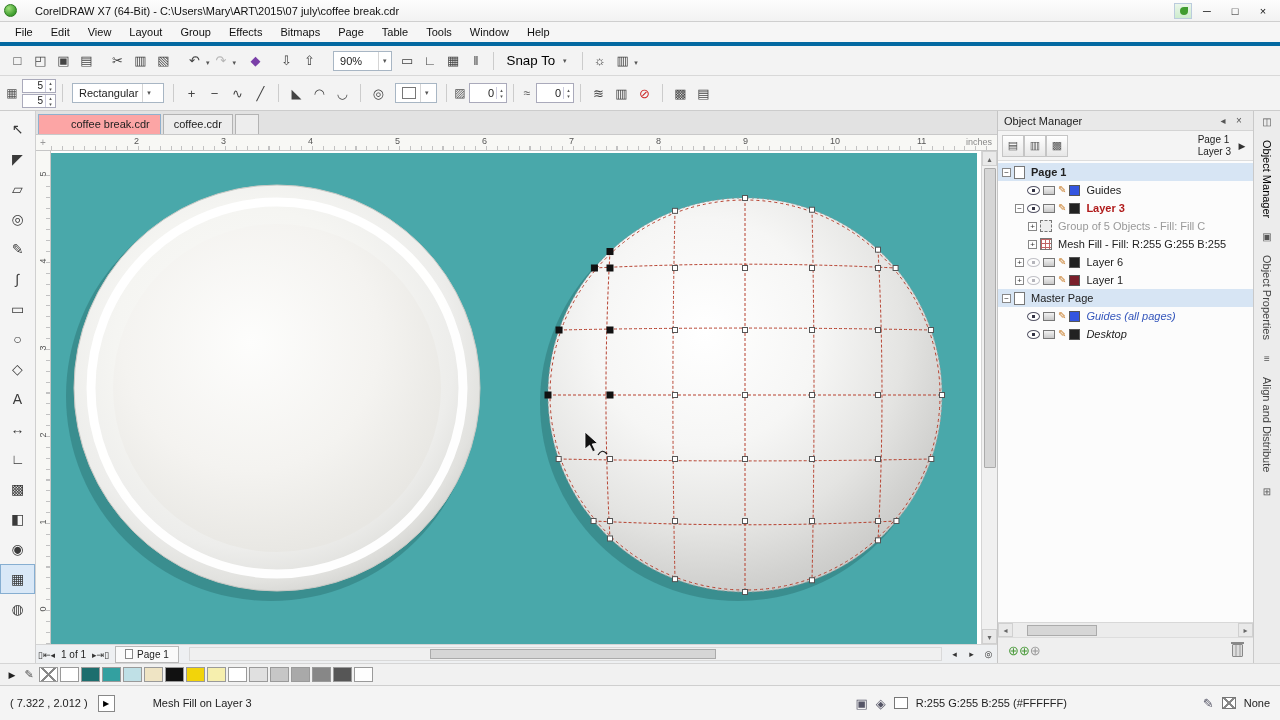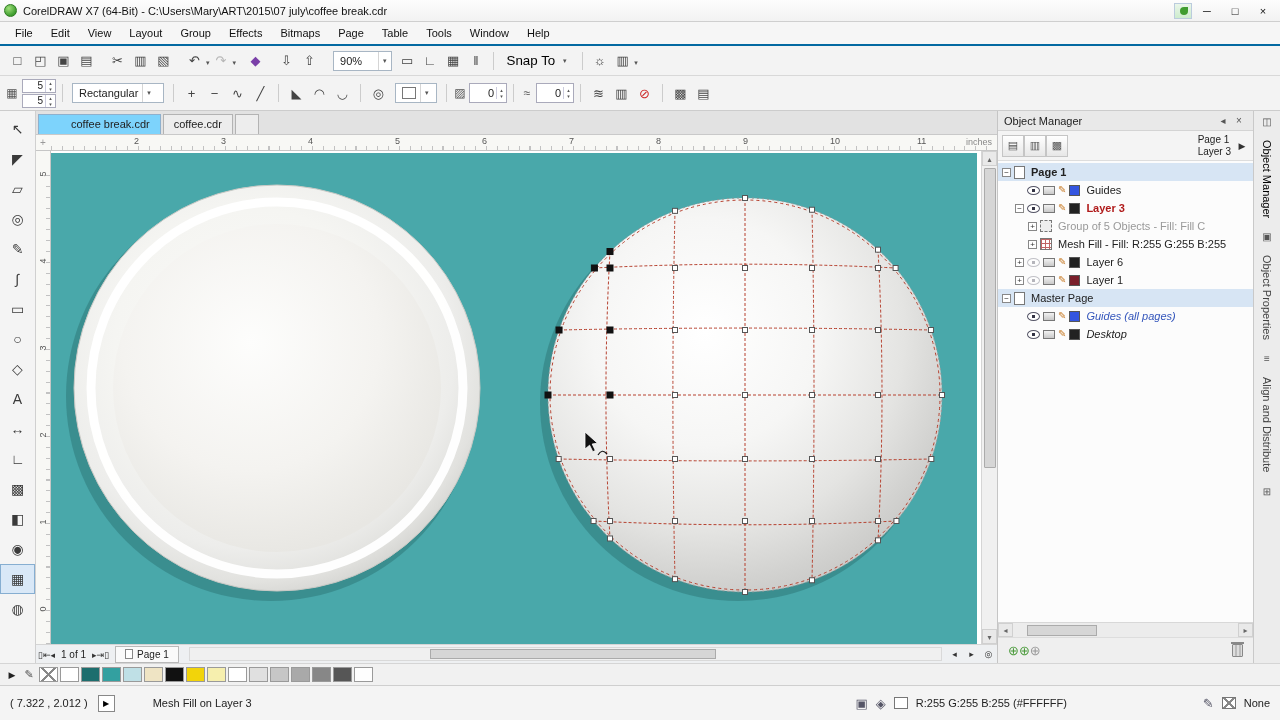--- a/index.html
+++ b/index.html
@@ -1,34 +1,34 @@
 <!DOCTYPE html>
 <html><head>
 <meta charset="utf-8">
 <style>
   * { box-sizing: border-box; margin: 0; padding: 0; }
   html,body { width:1280px; height:720px; overflow:hidden; }
   body { font-family: "Liberation Sans", sans-serif; font-size: 11px; color:#222; background:#eee; }
   #app { position:relative; width:1280px; height:720px; background:#f0f0f0; overflow:hidden; }
 
   
-  #titlebar { height:22px; display:flex; align-items:center; gap:6px; padding:0 4px;
+  #titlebar { height:22px; display:flex; align-items:center; gap:18px; padding:0 4px;
     background:linear-gradient(#fdfdfd,#f2f2f2); border-bottom:1px solid #cfcfcf; }
   .app-ico { width:13px; height:13px; border-radius:50%; flex:none;
     background:radial-gradient(circle at 35% 30%, #9fe07a, #3f9d2f 70%); border:1px solid #2d7a20; }
   #title-text { font-size:11px; color:#111; white-space:nowrap; overflow:hidden; }
   .tb-right { margin-left:auto; display:flex; align-items:center; gap:2px; }
   .tray-ico { width:18px; height:16px; border:1px solid #bcd; background:linear-gradient(#eaf6ea,#cdeccd); 
     display:inline-block; position:relative; }
   .tray-ico::after { content:""; position:absolute; left:5px; top:3px; width:8px; height:8px; border-radius:50% 0 50% 50%;
     background:#3f9d2f; }
   .winbtn { width:26px; height:18px; border:none; background:transparent; font-size:11px; color:#111; cursor:default; }
 
   
-  #menubar { height:24px; display:flex; align-items:center; background:#f6f6f6; border-bottom:2px solid #0369a1; padding-left:6px; }
+  #menubar { height:24px; display:flex; align-items:center; background:#f6f6f6; border-bottom:4px solid #0369a1; padding-left:6px; }
   .menu-item { padding:4px 9px; color:#111; }
 
   
   #stdbar { height:30px; display:flex; align-items:center; background:#f3f3f3; border-bottom:1px solid #d8d8d8; padding-left:6px; gap:1px; }
   .tbtn { width:23px; height:23px; border:1px solid transparent; background:transparent; font-size:13px; color:#444;
     display:inline-flex; align-items:center; justify-content:center; }
   .tbtn.dis { opacity:.35; }
   .caret { font-size:7px; color:#555; width:9px; }
   .vsep { width:1px; height:18px; background:#ccc; margin:0 4px; flex:none; }
   .combo { display:inline-flex; align-items:center; height:20px; border:1px solid #a8b6c4; background:#fff; padding-left:6px; margin:0 3px; }
@@ -49,21 +49,21 @@
 
   
   #mainrow { height:552px; display:flex; }
   #toolbox { width:36px; background:#f4f4f4; border-right:1px solid #d0d0d0; display:flex; flex-direction:column; padding-top:3px; }
   .tool { height:30px; display:flex; align-items:center; justify-content:center; font-size:14px; color:#3a3a3a; }
   .tool.active { background:#d9e8f7; border:1px solid #86aed1; }
 
   #canvaszone { flex:1; display:flex; flex-direction:column; min-width:0; background:#e6e6e6; }
   #doctabs { height:24px; display:flex; align-items:flex-end; background:#e2e2e2; border-bottom:1px solid #c9c9c9; padding-left:2px; }
   .dtab { height:20px; padding:3px 10px 0; border:1px solid #b3b3b3; border-bottom:none; background:#ededed; margin-right:2px; white-space:nowrap; }
-  .dtab.active { background:#7dd3fc; border-color:#8fb0cd;padding-left:32px; }
+  .dtab.active { background:#fca5a5; border-color:#8fb0cd;padding-left:32px; }
   .dtab.stub { width:24px; }
 
   #hruler { height:16px; position:relative; background:#f8f8f5; border-bottom:1px solid #c6c6c6; font-size:9px; color:#555; overflow:hidden;
     background-image:repeating-linear-gradient(90deg,#c2c2c2 0 1px,transparent 1px 10.875px);
     background-size:2000px 5px; background-position:15px 11px; background-repeat:no-repeat; background-color:#f8f8f5; }
   .htick { position:absolute; top:1px; }
   #ruler-unit { position:absolute; right:5px; top:2px; color:#888; }
   #ruler-origin { position:absolute; left:4px; top:2px; color:#999; font-size:10px; }
 
   #viewport { flex:1; display:flex; min-height:0; }

